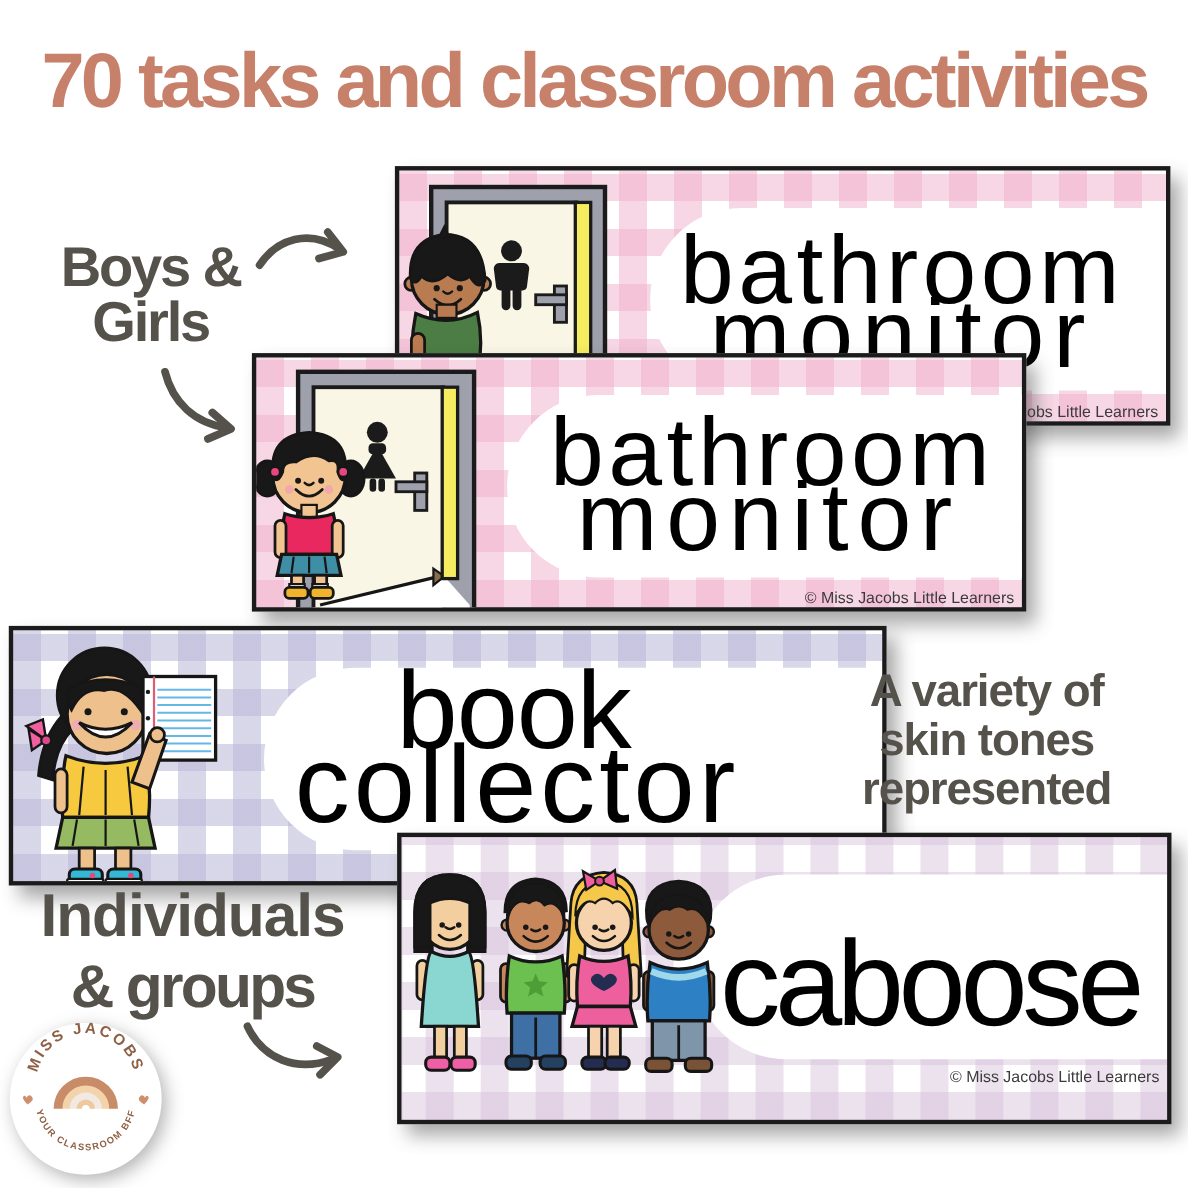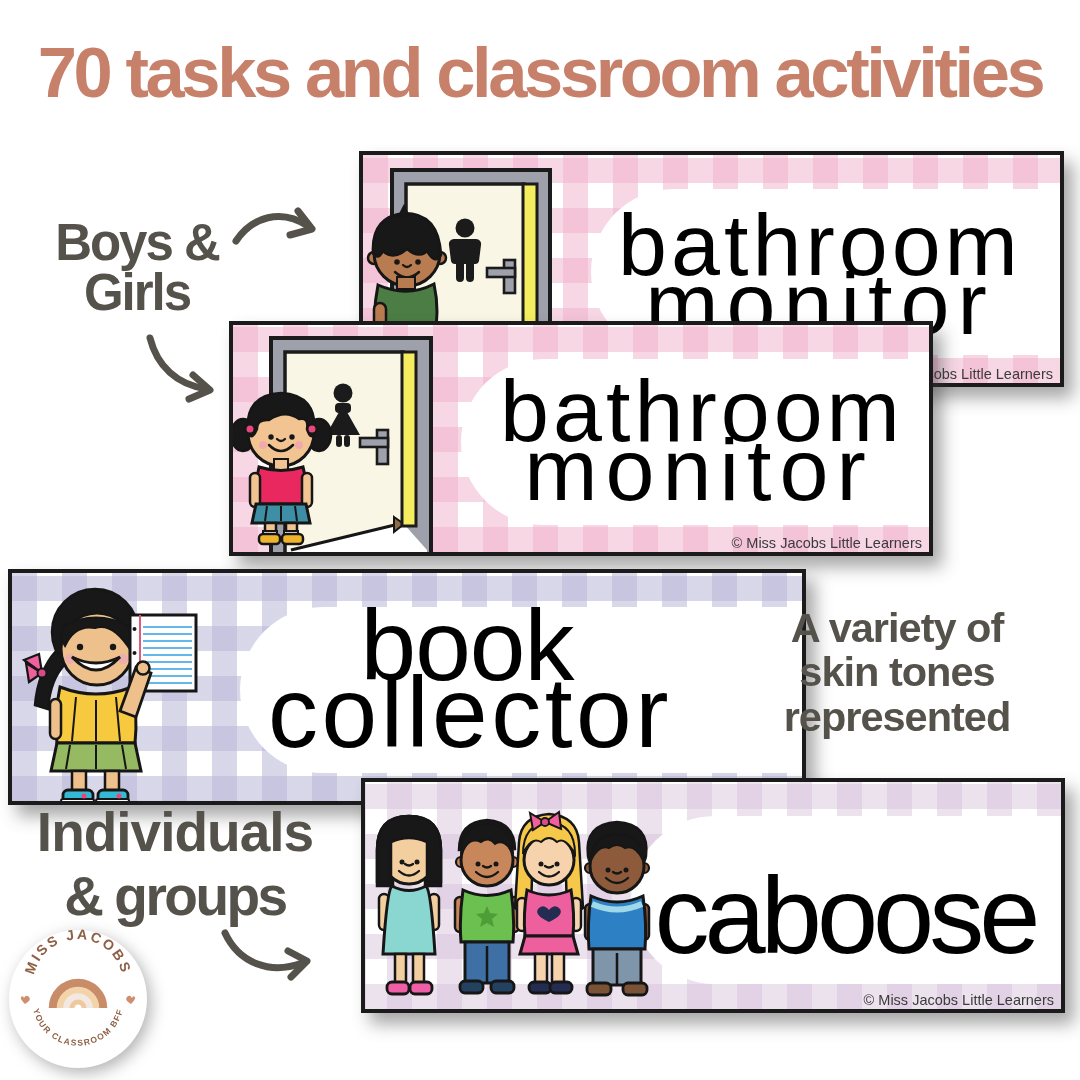--- a/index.html
+++ b/index.html
@@ -198,21 +198,21 @@
       <circle cx="111" cy="227" r="2.5" fill="#e8467c" stroke="none"></circle>
     </g>
 
     <g fill="#000" font-family="Liberation Sans, sans-serif" font-size="100" text-anchor="middle">
       <text x="459" y="111" letter-spacing="-1">book</text>
       <text x="462" y="178" letter-spacing="3.5">collector</text>
     </g>
   </svg>
 </div>
 
-<div class="card g-mauve" style="left:361px;top:778px;width:704px;height:235px;z-index:4">
+<div class="card g-mauve" style="left:361px;top:757px;width:704px;height:265px;z-index:4">
   <div class="pill" style="left:266px;top:34px;right:0;height:168px;border-radius:86px 0 0 86px"></div>
   <svg class="csvg" width="704" height="235" viewBox="0 0 704 235">
     <g stroke="#161616">
 
       <path d="M16,108 L16,72 Q16,38 48,38 Q80,38 80,72 L80,108 L64,108 L64,66 Q48,58 32,66 L32,108 Z" fill="#181818" stroke-width="2.5"></path>
       <circle cx="48" cy="80" r="26" fill="#f3cfa0" stroke-width="3"></circle>
       <path d="M16,104 L16,72 Q16,38 48,38 Q80,38 80,72 L80,104 L66,104 L66,64 Q48,56 30,64 L30,104 Z" fill="#181818" stroke-width="2.5"></path>
       <g fill="#181818" stroke="none">
         <circle cx="41" cy="84" r="2.5"></circle>
         <circle cx="56" cy="84" r="2.5"></circle>

